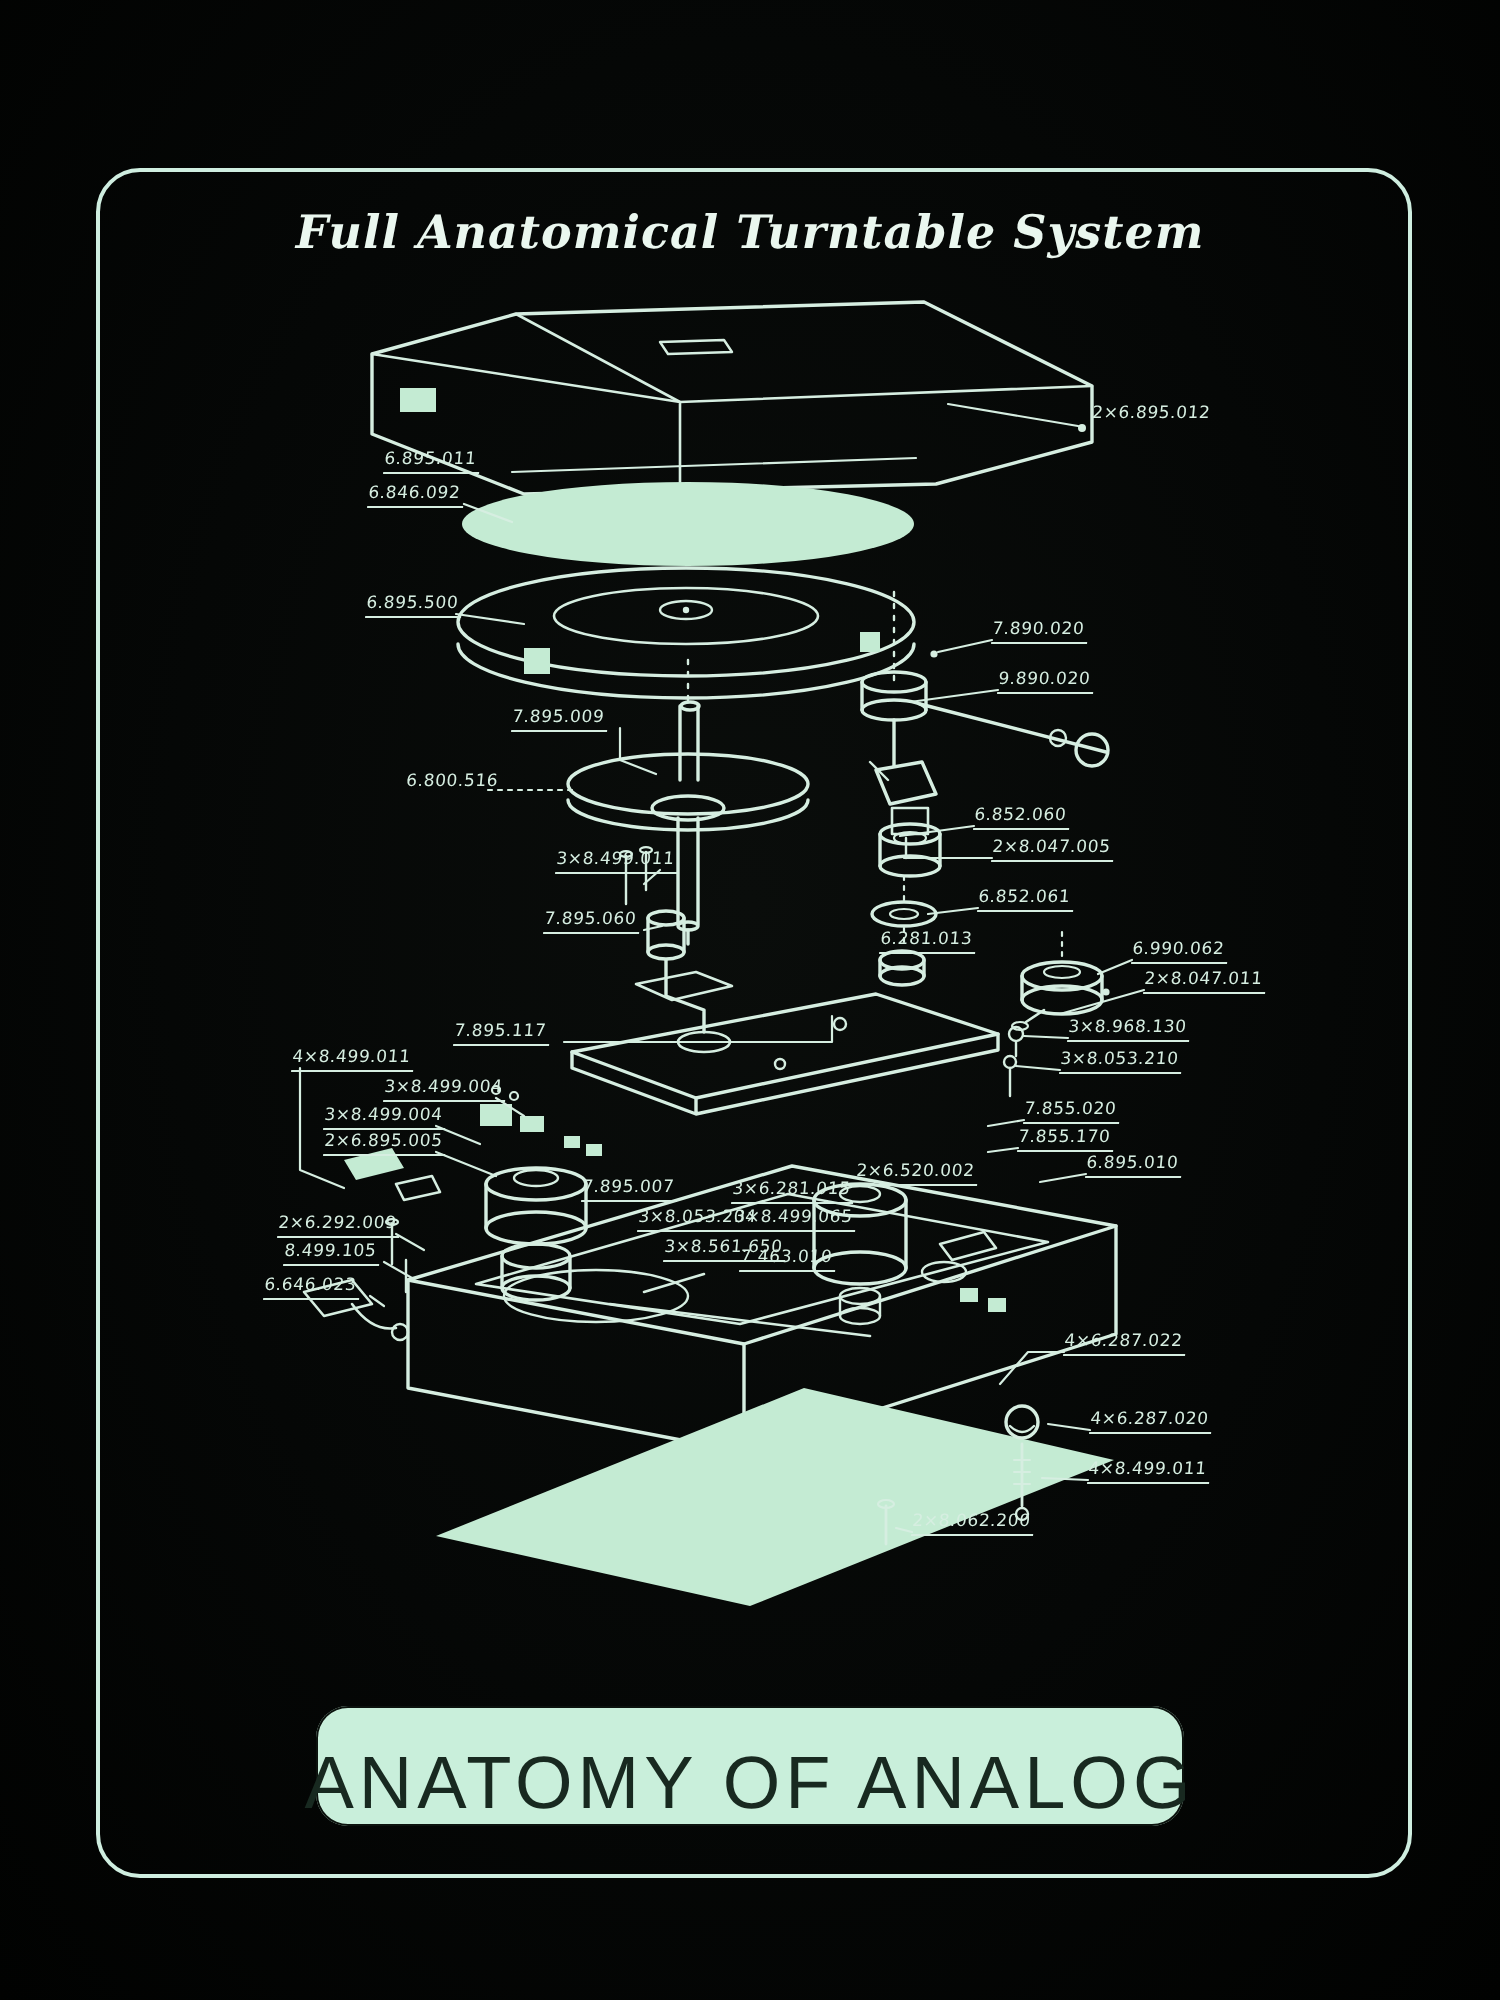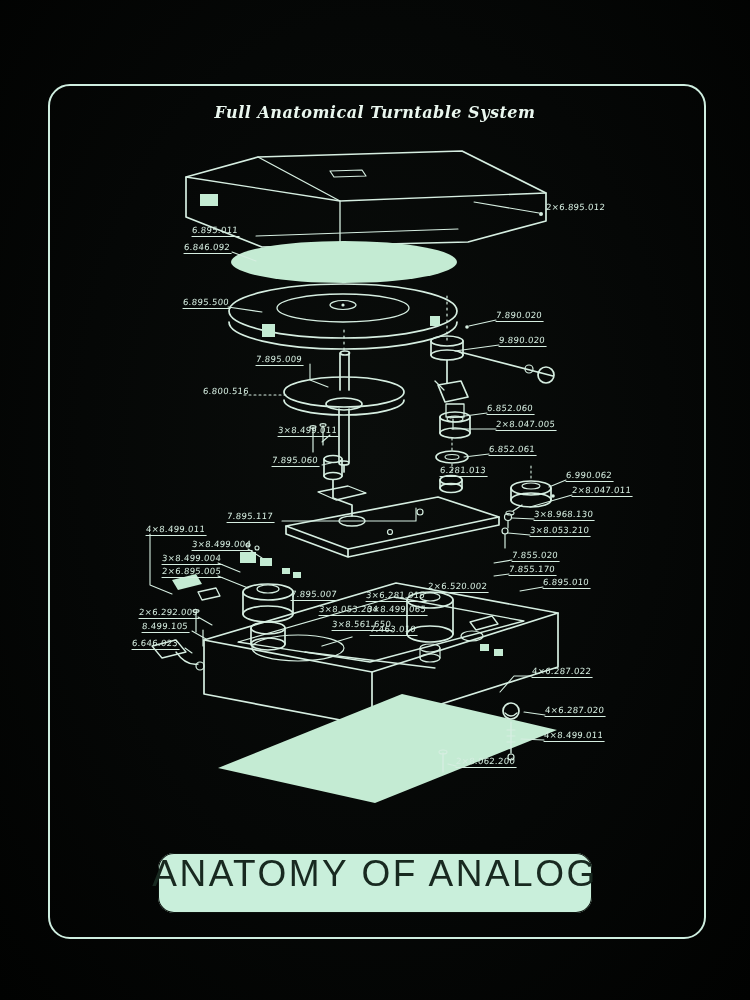--- a/index.html
+++ b/index.html
@@ -8,25 +8,25 @@
     background:radial-gradient(ellipse at 50% 45%, #0a0d0b 0%, #050706 55%, #010201 100%);
     font-family:"DejaVu Sans", sans-serif;
   }
   .frame{
     position:absolute;left:48px;top:84px;width:654px;height:851px;
     border:2px solid #cfeee0;border-radius:22px;pointer-events:none;
   }
   .title{
     position:absolute;left:0;top:103px;width:750px;text-align:center;
     font-family:"DejaVu Serif", serif;font-style:italic;font-weight:700;
-    font-size:16px;letter-spacing:.5px;color:#eaf7ef;
+    font-size:23px;letter-spacing:.5px;color:#eaf7ef;
   }
   .banner{
     position:absolute;left:158px;top:853px;width:434px;height:60px;
-    background:#c9efdb;border-radius:16px;display:flex;align-items:flex-start;justify-content:center;
+    background:#c9efdb;border-radius:16px;display:flex;align-items:flex-end;justify-content:center;
     box-shadow:0 0 0 1px #0c120e inset;
   }
   .banner-text{
     font-family:"Liberation Sans", sans-serif;font-weight:400;
     font-size:37px;letter-spacing:2.5px;color:#182920;white-space:nowrap;
   }
   svg.diagram{position:absolute;left:0;top:0;}
   #labels-layer{position:absolute;left:0;top:0;width:750px;height:1000px;pointer-events:none;}
   .part-label{
     position:absolute;color:#d6eee1;font-size:8.5px;line-height:9px;

